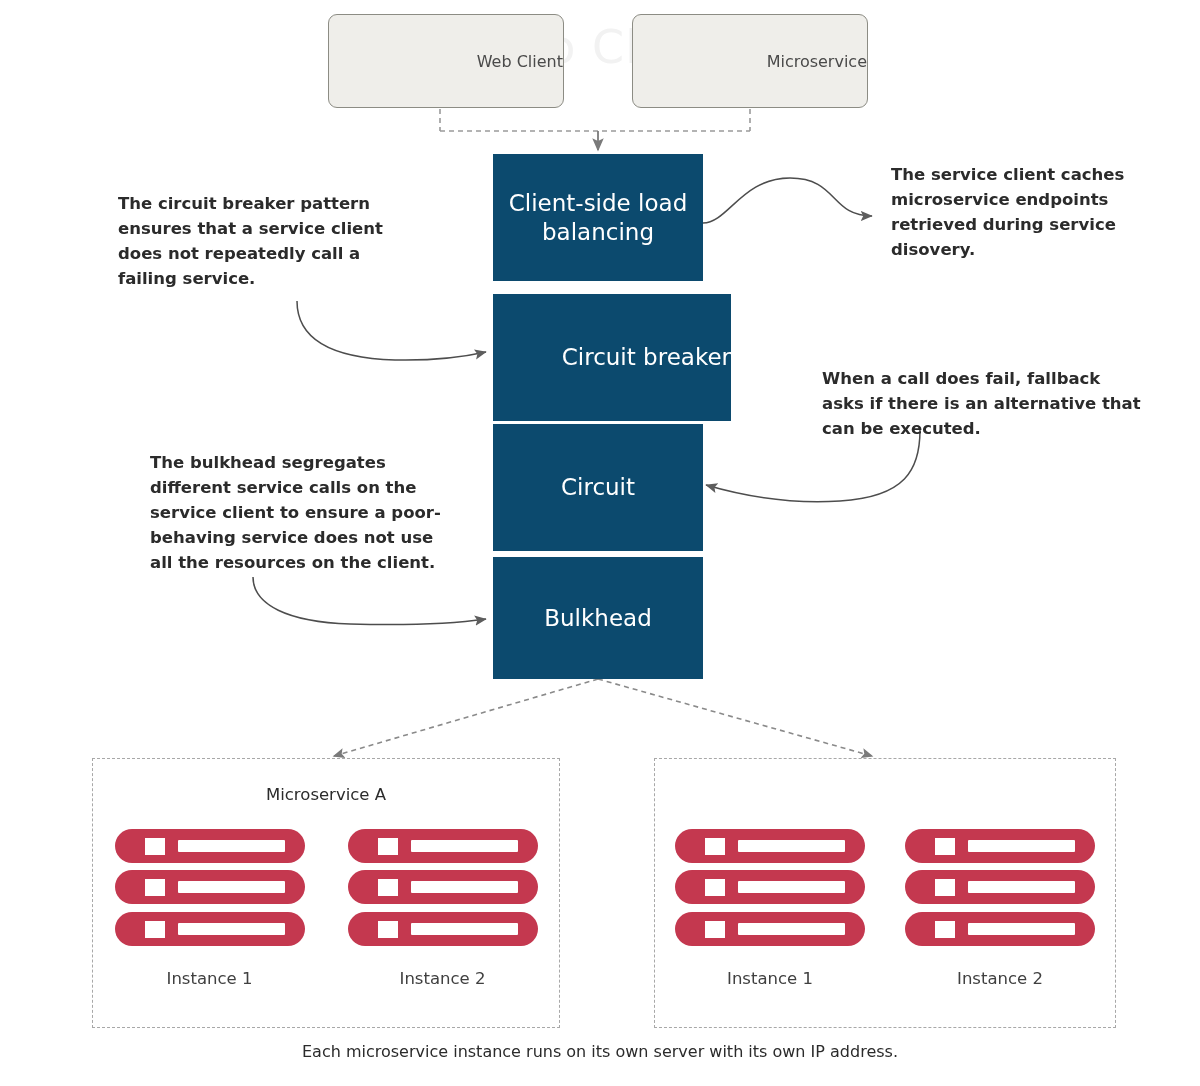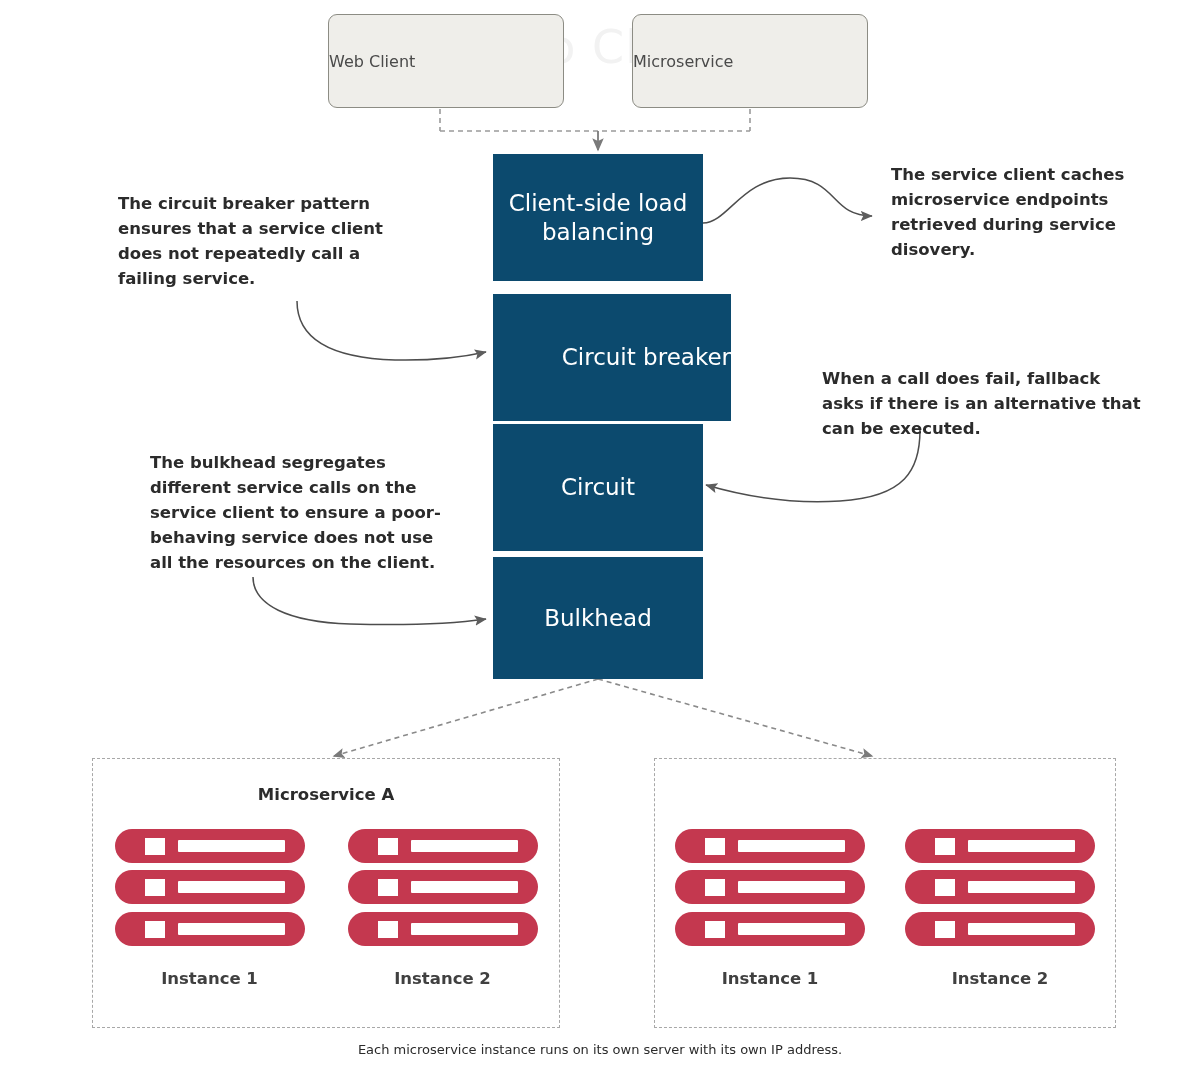--- a/index.html
+++ b/index.html
@@ -42,21 +42,21 @@
 
   
   .client-box {
     position: absolute;
     box-sizing: border-box;
     background: #efeeea;
     border: 1px solid #8c8c84;
     border-radius: 9px;
     display: flex;
     align-items: center;
-    justify-content: flex-start;
+    justify-content: flex-end;
     font-size: 16px;
     color: #4a4a4a;
     z-index: 3;
   }
   #client-web  { left: 328px; top: 14px;  width: 236px; height: 94px; }
   #client-micro{ left: 632px; top: 14px;  width: 236px; height: 94px; }
 
   
   .pattern-box {
     position: absolute;
@@ -90,21 +90,20 @@
   #annot-fb { left: 822px; top: 366px; width: 320px; }
   #annot-bh { left: 150px; top: 450px; width: 310px; }
 
   
   .group-box {
     position: absolute;
     box-sizing: border-box;
     border: 1px dashed #a8a8a8;
     background: transparent;
     z-index: 2;
-    font-weight: bold;
   }
   #group-a { left: 92px;  top: 758px; width: 468px; height: 270px; }
   #group-b { left: 654px; top: 758px; width: 462px; height: 270px; }
 
   .group-title {
     position: absolute;
     top: 26px;
     left: 0;
     width: 100%;
     text-align: center;
@@ -136,21 +135,21 @@
     color: #404040;
   }
 
   
   #caption {
     position: absolute;
     left: 0;
     top: 1042px;
     width: 1200px;
     text-align: center;
-    font-size: 13px;
+    font-size: 16px;
     color: #2b2b2b;
     z-index: 3;
   }
 </style>
 </head>
 <body>
 
 <div id="canvas">
 
   <div class="ghost-title">o Cli</div>

